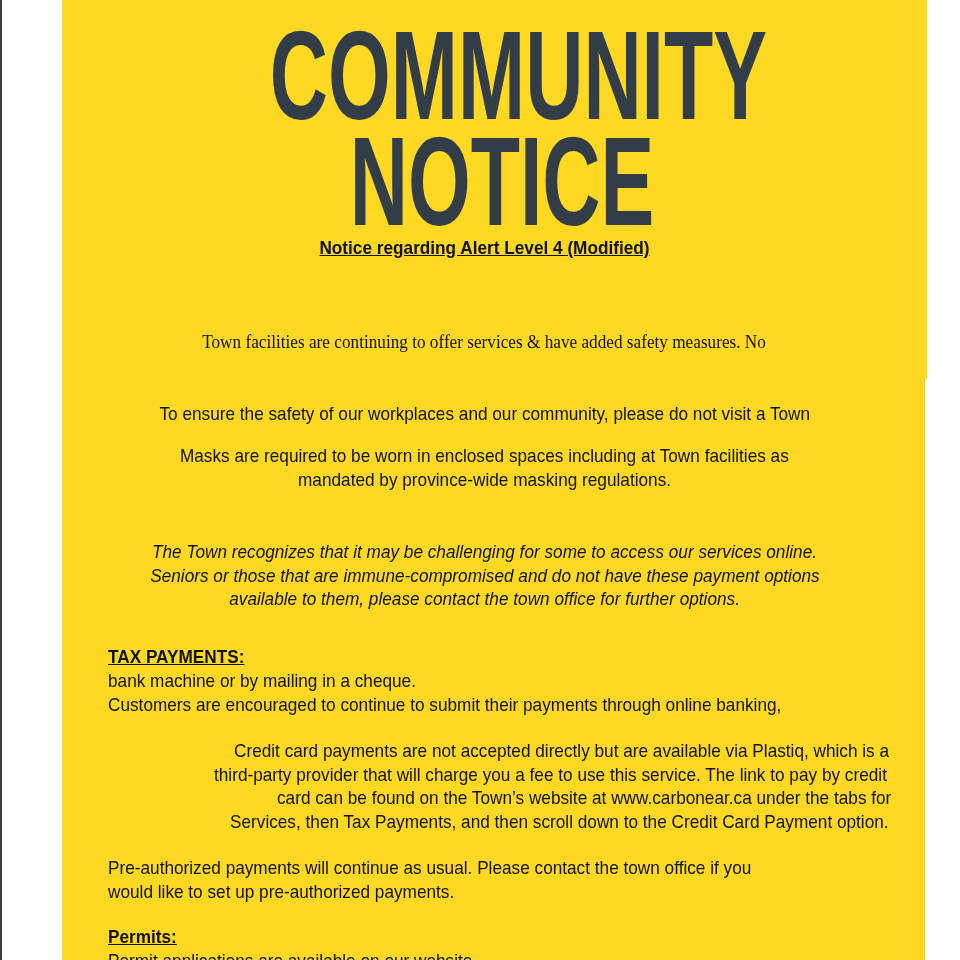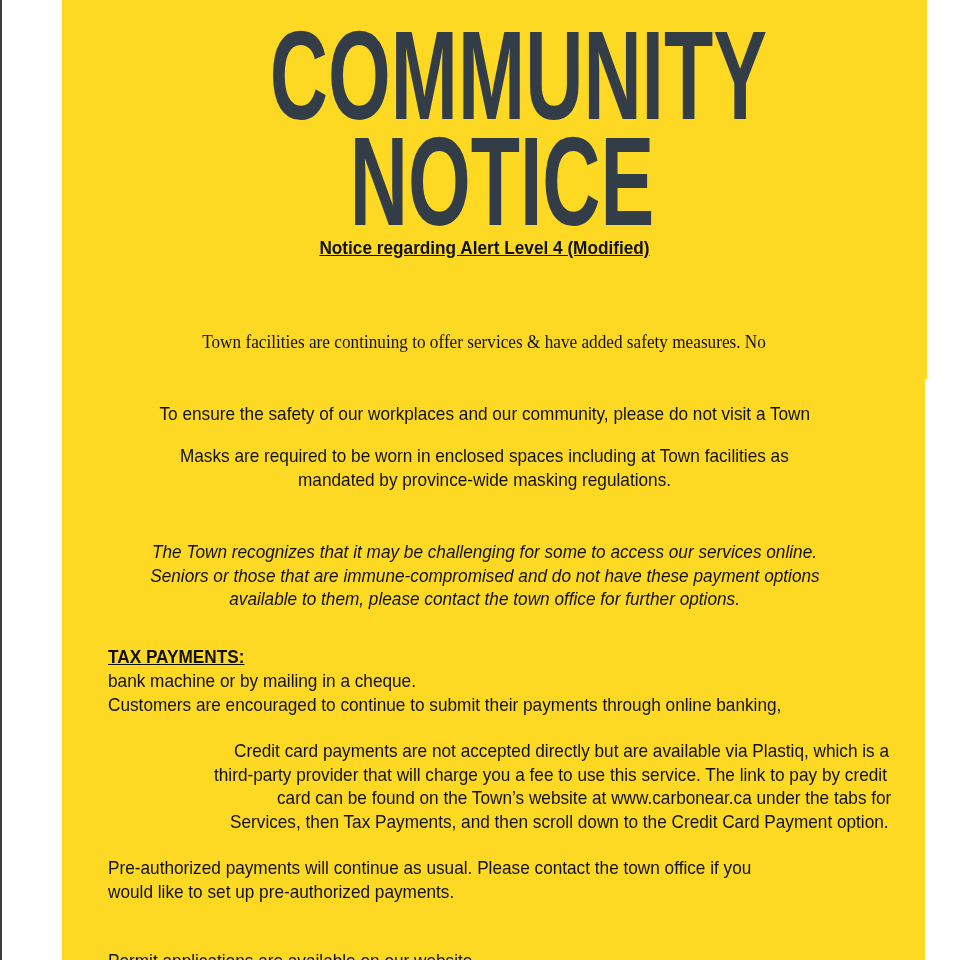--- a/index.html
+++ b/index.html
@@ -96,18 +96,21 @@
     <span class="line"><span class="narrow-l">third-party provider that will charge you a fee to use this service.  The link to pay by credit</span></span>
     <span class="line"><span class="narrow-l">card can be found on the Town’s website at www.carbonear.ca under the tabs for</span></span>
     <span class="line"><span class="narrow-l">Services, then Tax Payments, and then scroll down to the Credit Card Payment option.</span></span>
   </div>
 
   <div class="text left" style="top:856px;text-decoration:underline;">
     <span class="line"><span class="narrow-l">Pre-authorized payments will continue as usual.  Please contact the town office if you</span></span>
     <span class="line"><span class="narrow-l">would like to set up pre-authorized payments.</span></span>
   </div>
 
+  <div class="text left" style="top:925px;">
+    <span class="line"><span class="narrow-l bold-u">Permits:</span></span>
+  </div>
   <div class="text left" style="top:949px;">
     <span class="line"><span class="narrow-l">Permit applications are available on our website.</span></span>
   </div>
 </div>
 
 <div class="poster-lower"></div>
 
 </body></html>

